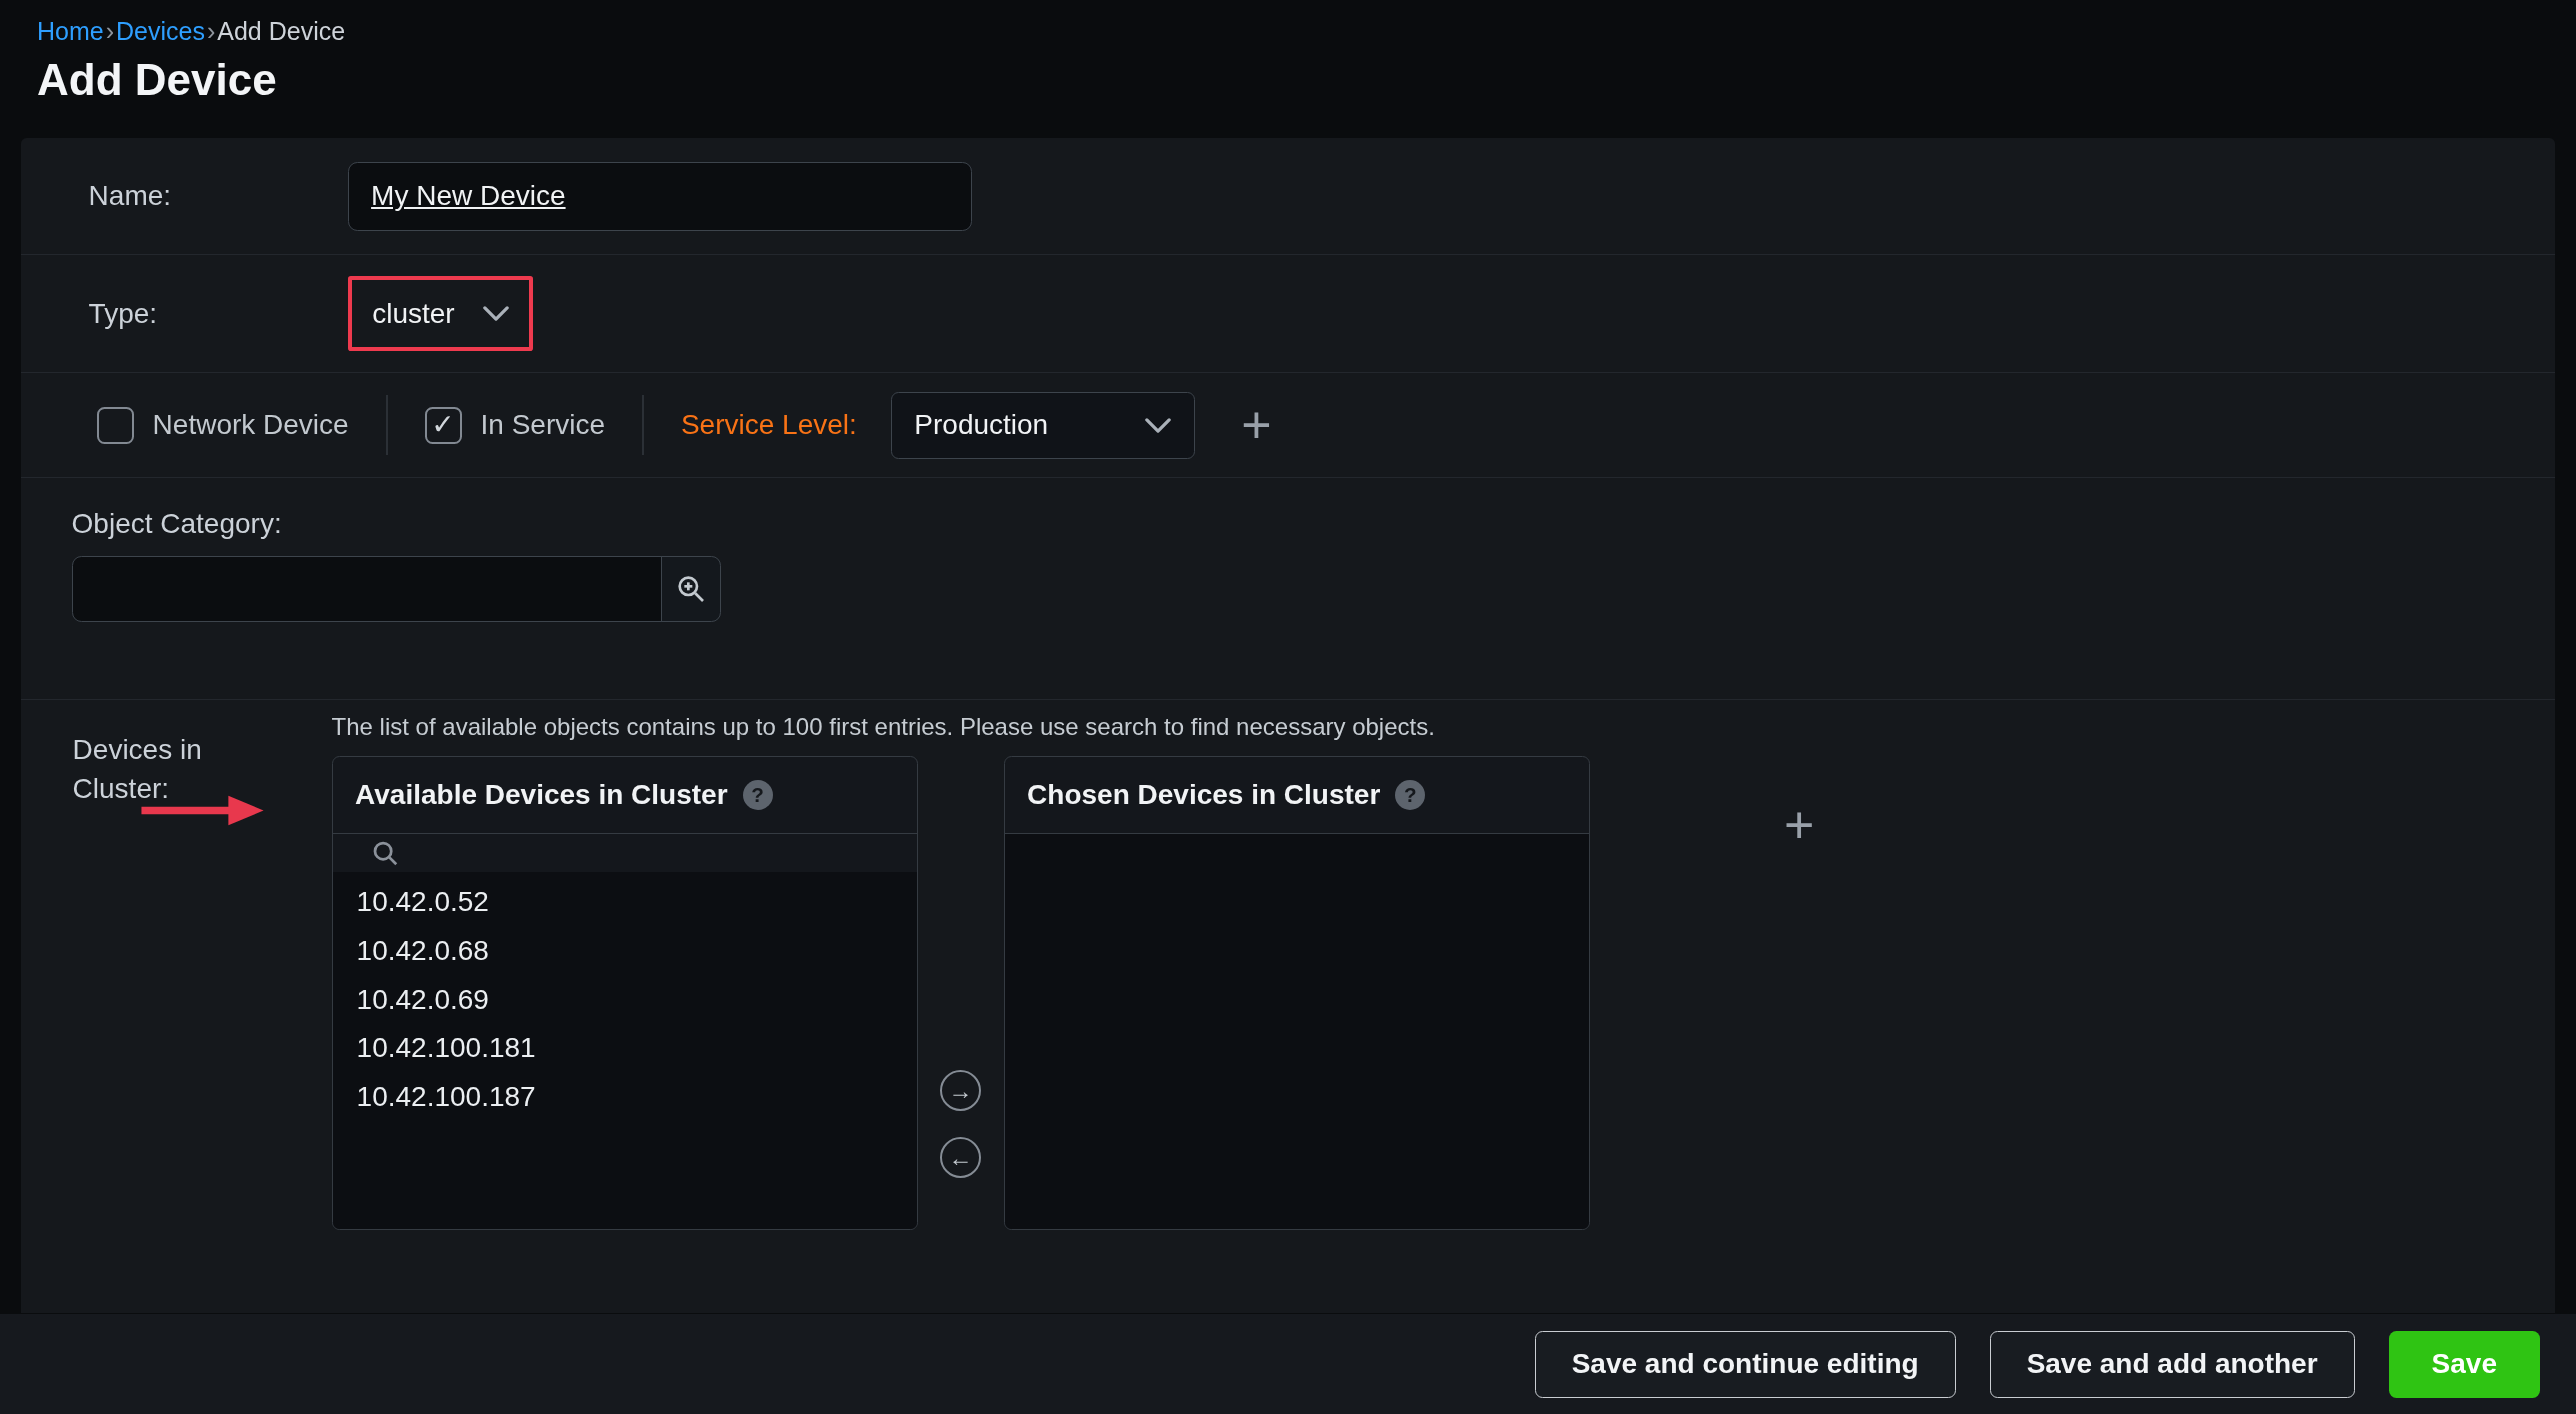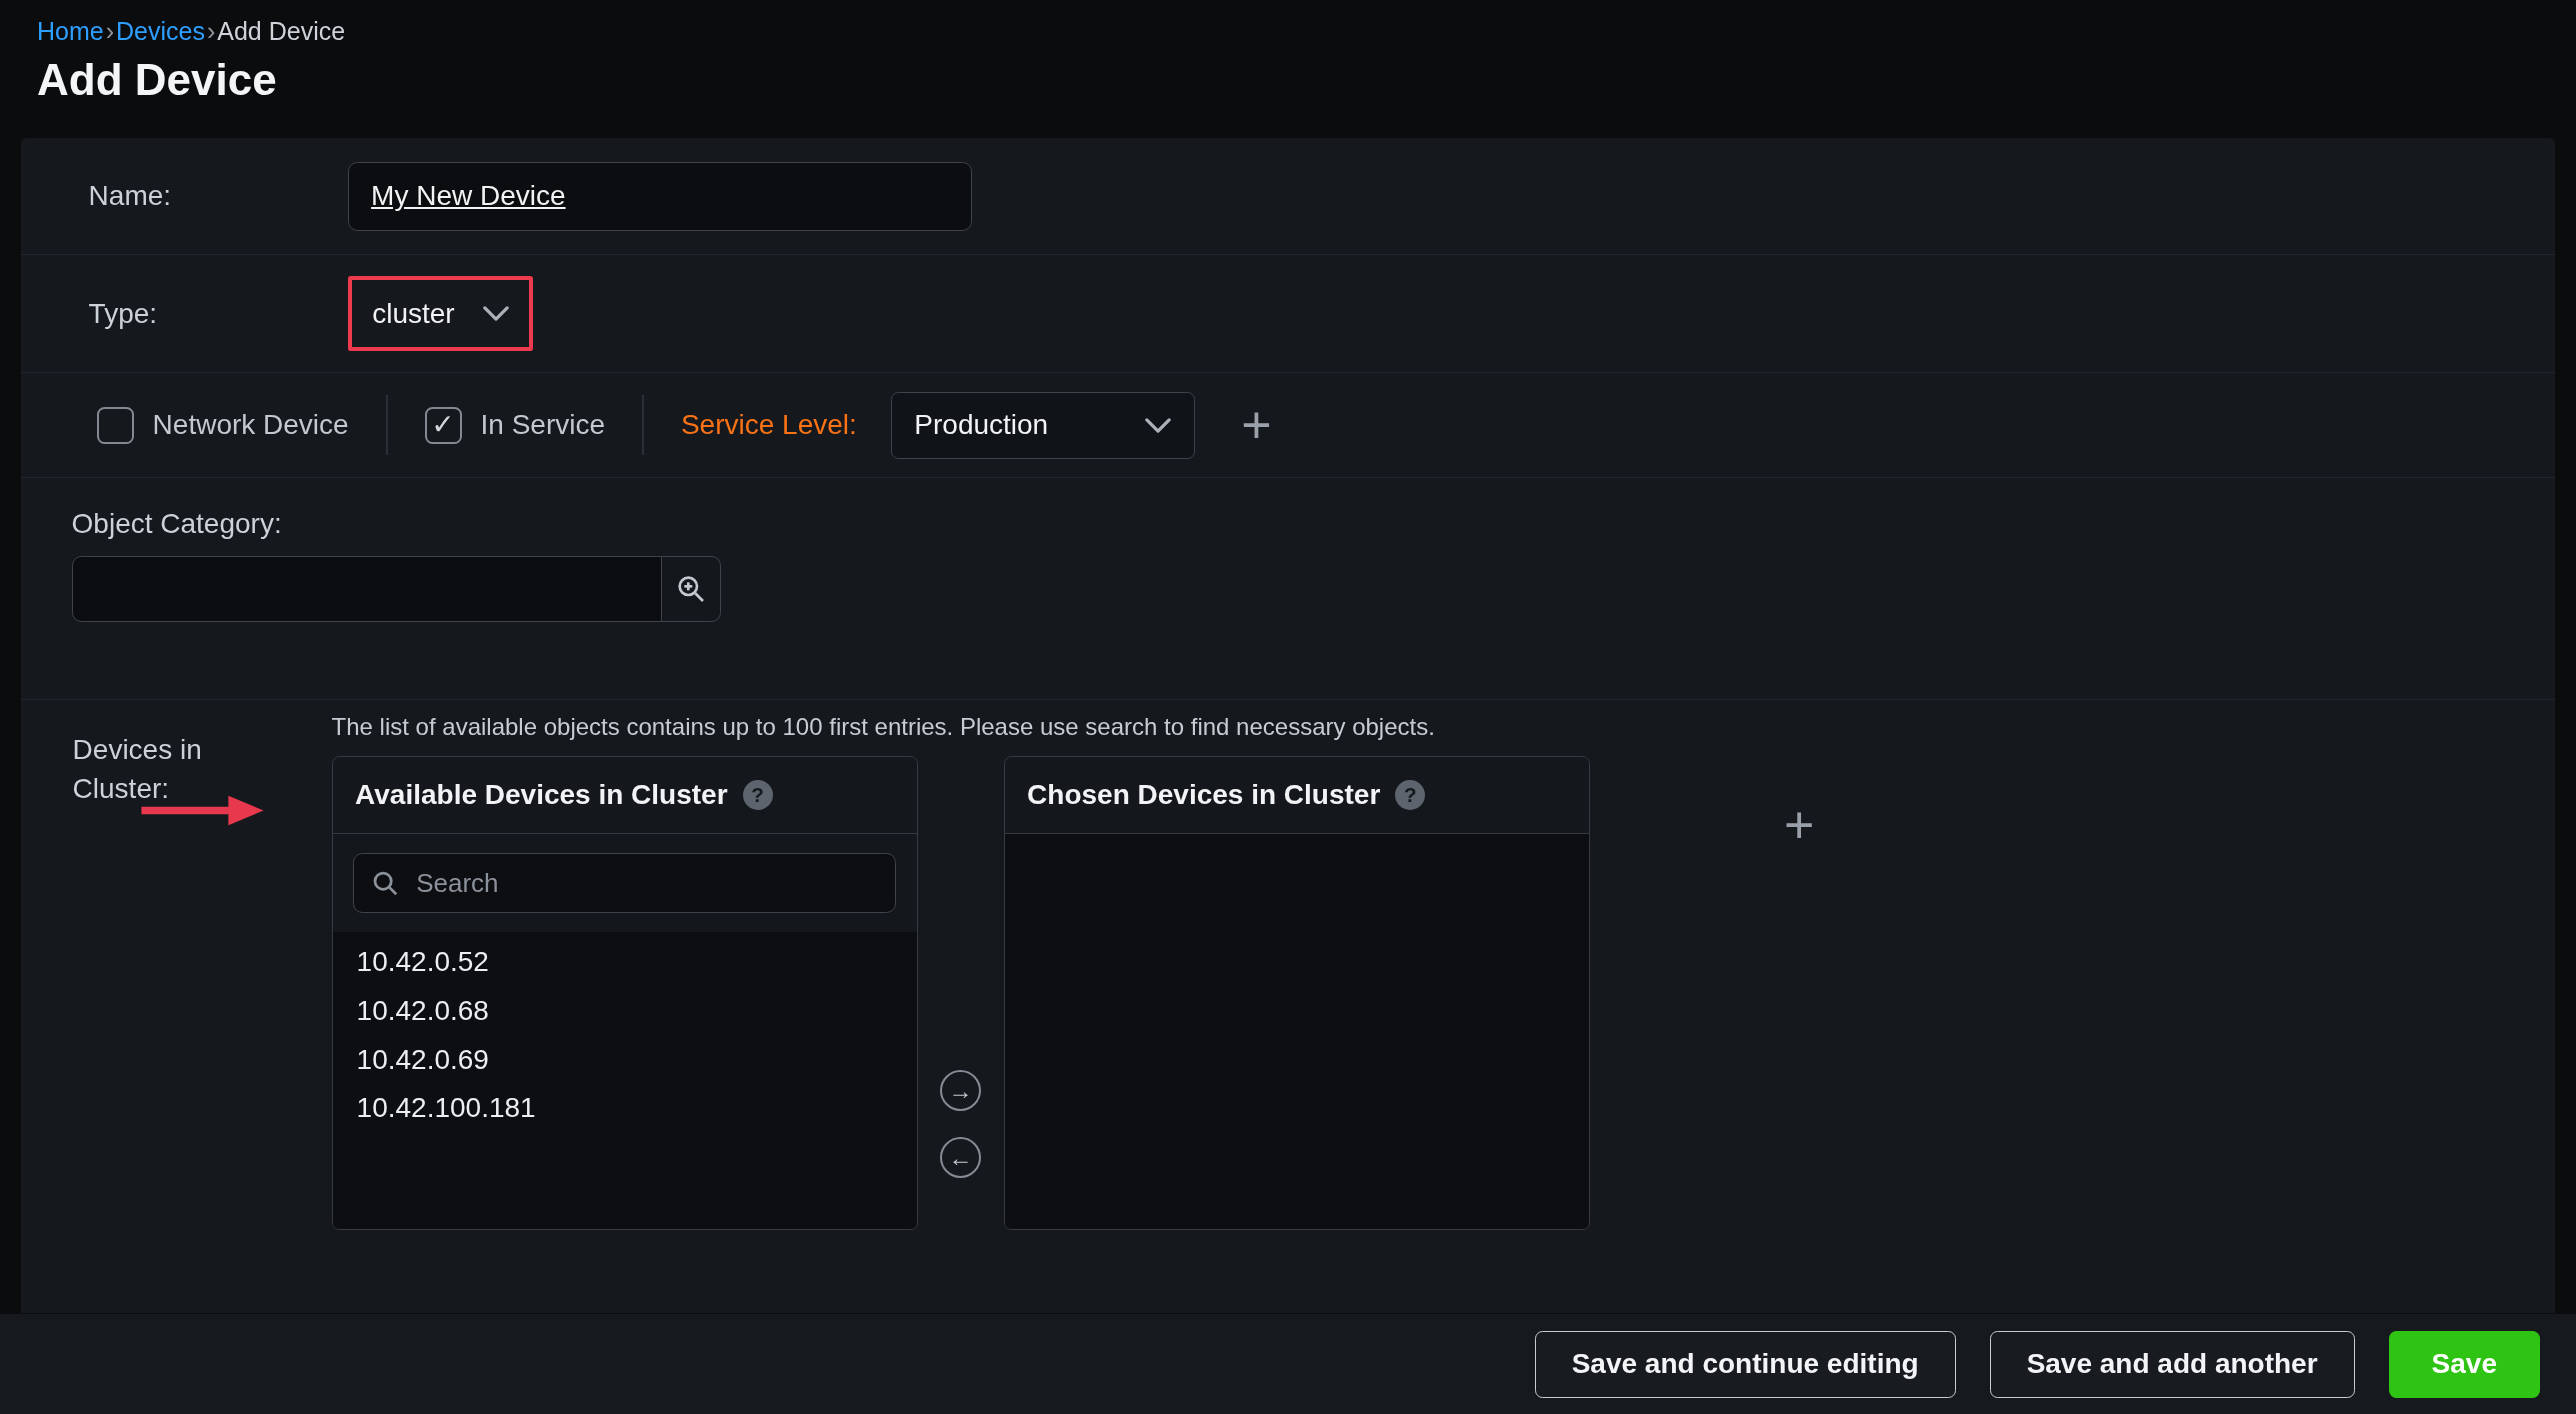--- a/index.html
+++ b/index.html
@@ -240,27 +240,27 @@
         <div class="transfer-panel">
           <div class="panel-header">
             <span class="panel-title">Available Devices in Cluster</span>
             <span class="help-icon">?</span>
           </div>
           <div class="search-wrap">
             <svg class="search-icon" width="30" height="30" viewBox="0 0 24 24">
                 <circle cx="10.5" cy="10.5" r="6.5" fill="none" stroke="#8b919a" stroke-width="2.2"></circle>
                 <line x1="15.5" y1="15.5" x2="21" y2="21" stroke="#8b919a" stroke-width="2.2"></line>
               </svg>
-            <input class="search-input" placeholder="Search" style="">
           </div>
           <div class="option-list">
               <div class="option">10.42.0.52</div>
               <div class="option">10.42.0.68</div>
               <div class="option">10.42.0.69</div>
               <div class="option">10.42.100.181</div>
+              <div class="option">10.42.100.187</div>
             </div>
         </div>
 
         <div class="transfer-controls">
           <button class="circle-btn">
               <span>→</span>
             </button>
           <button class="circle-btn">
               <span>←</span>
             </button>

